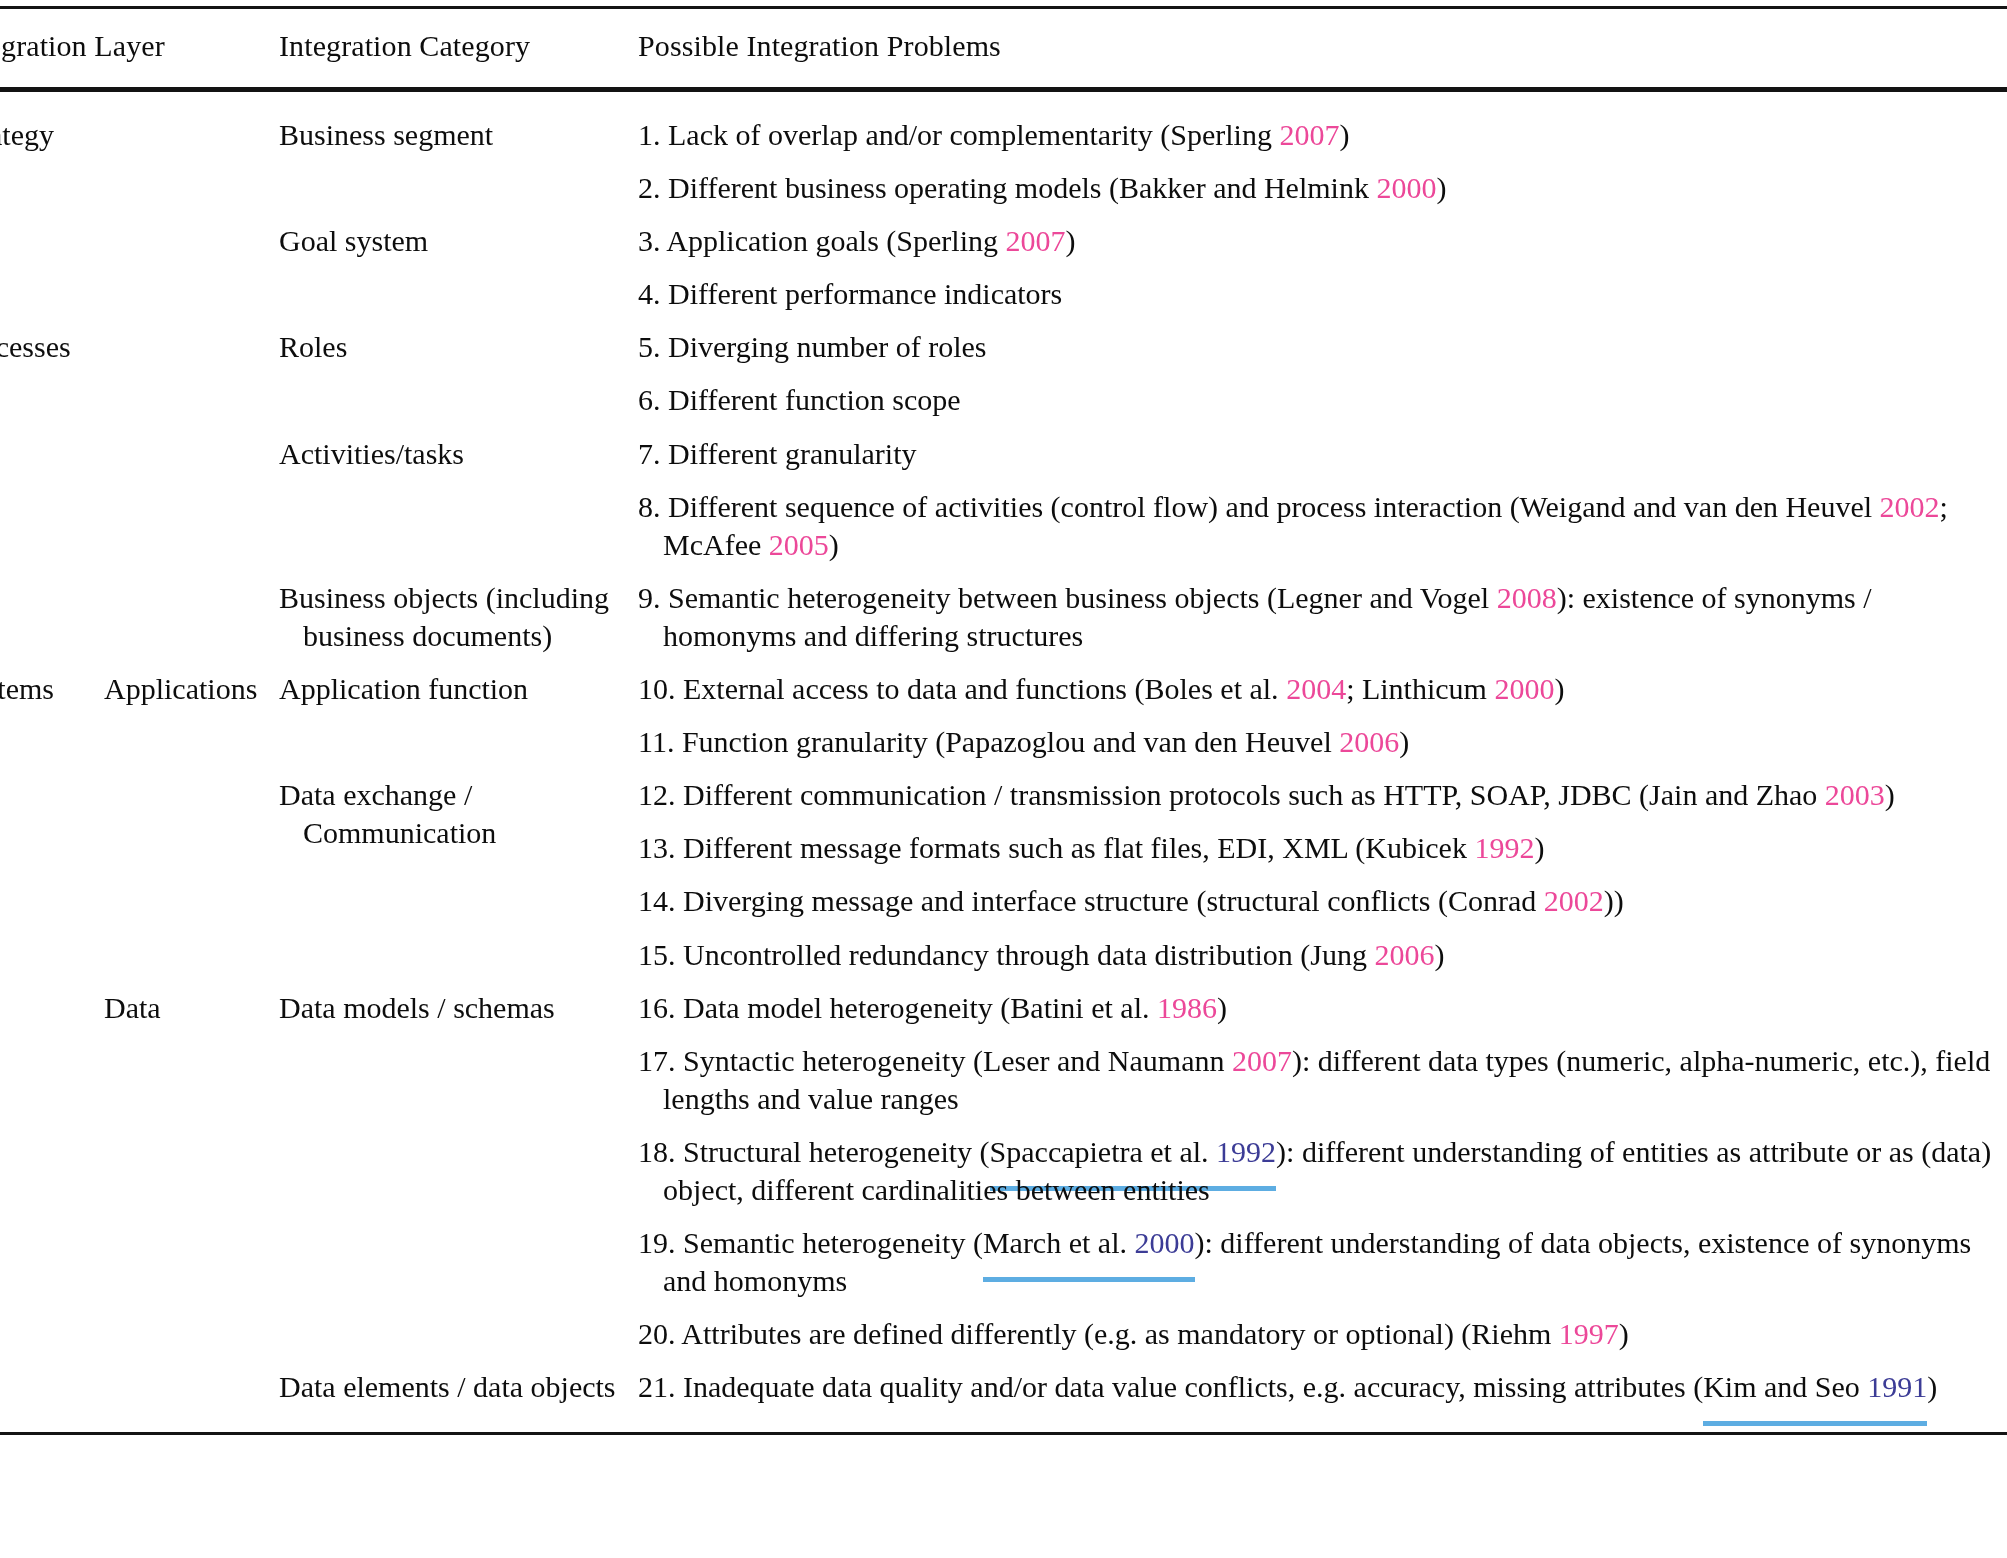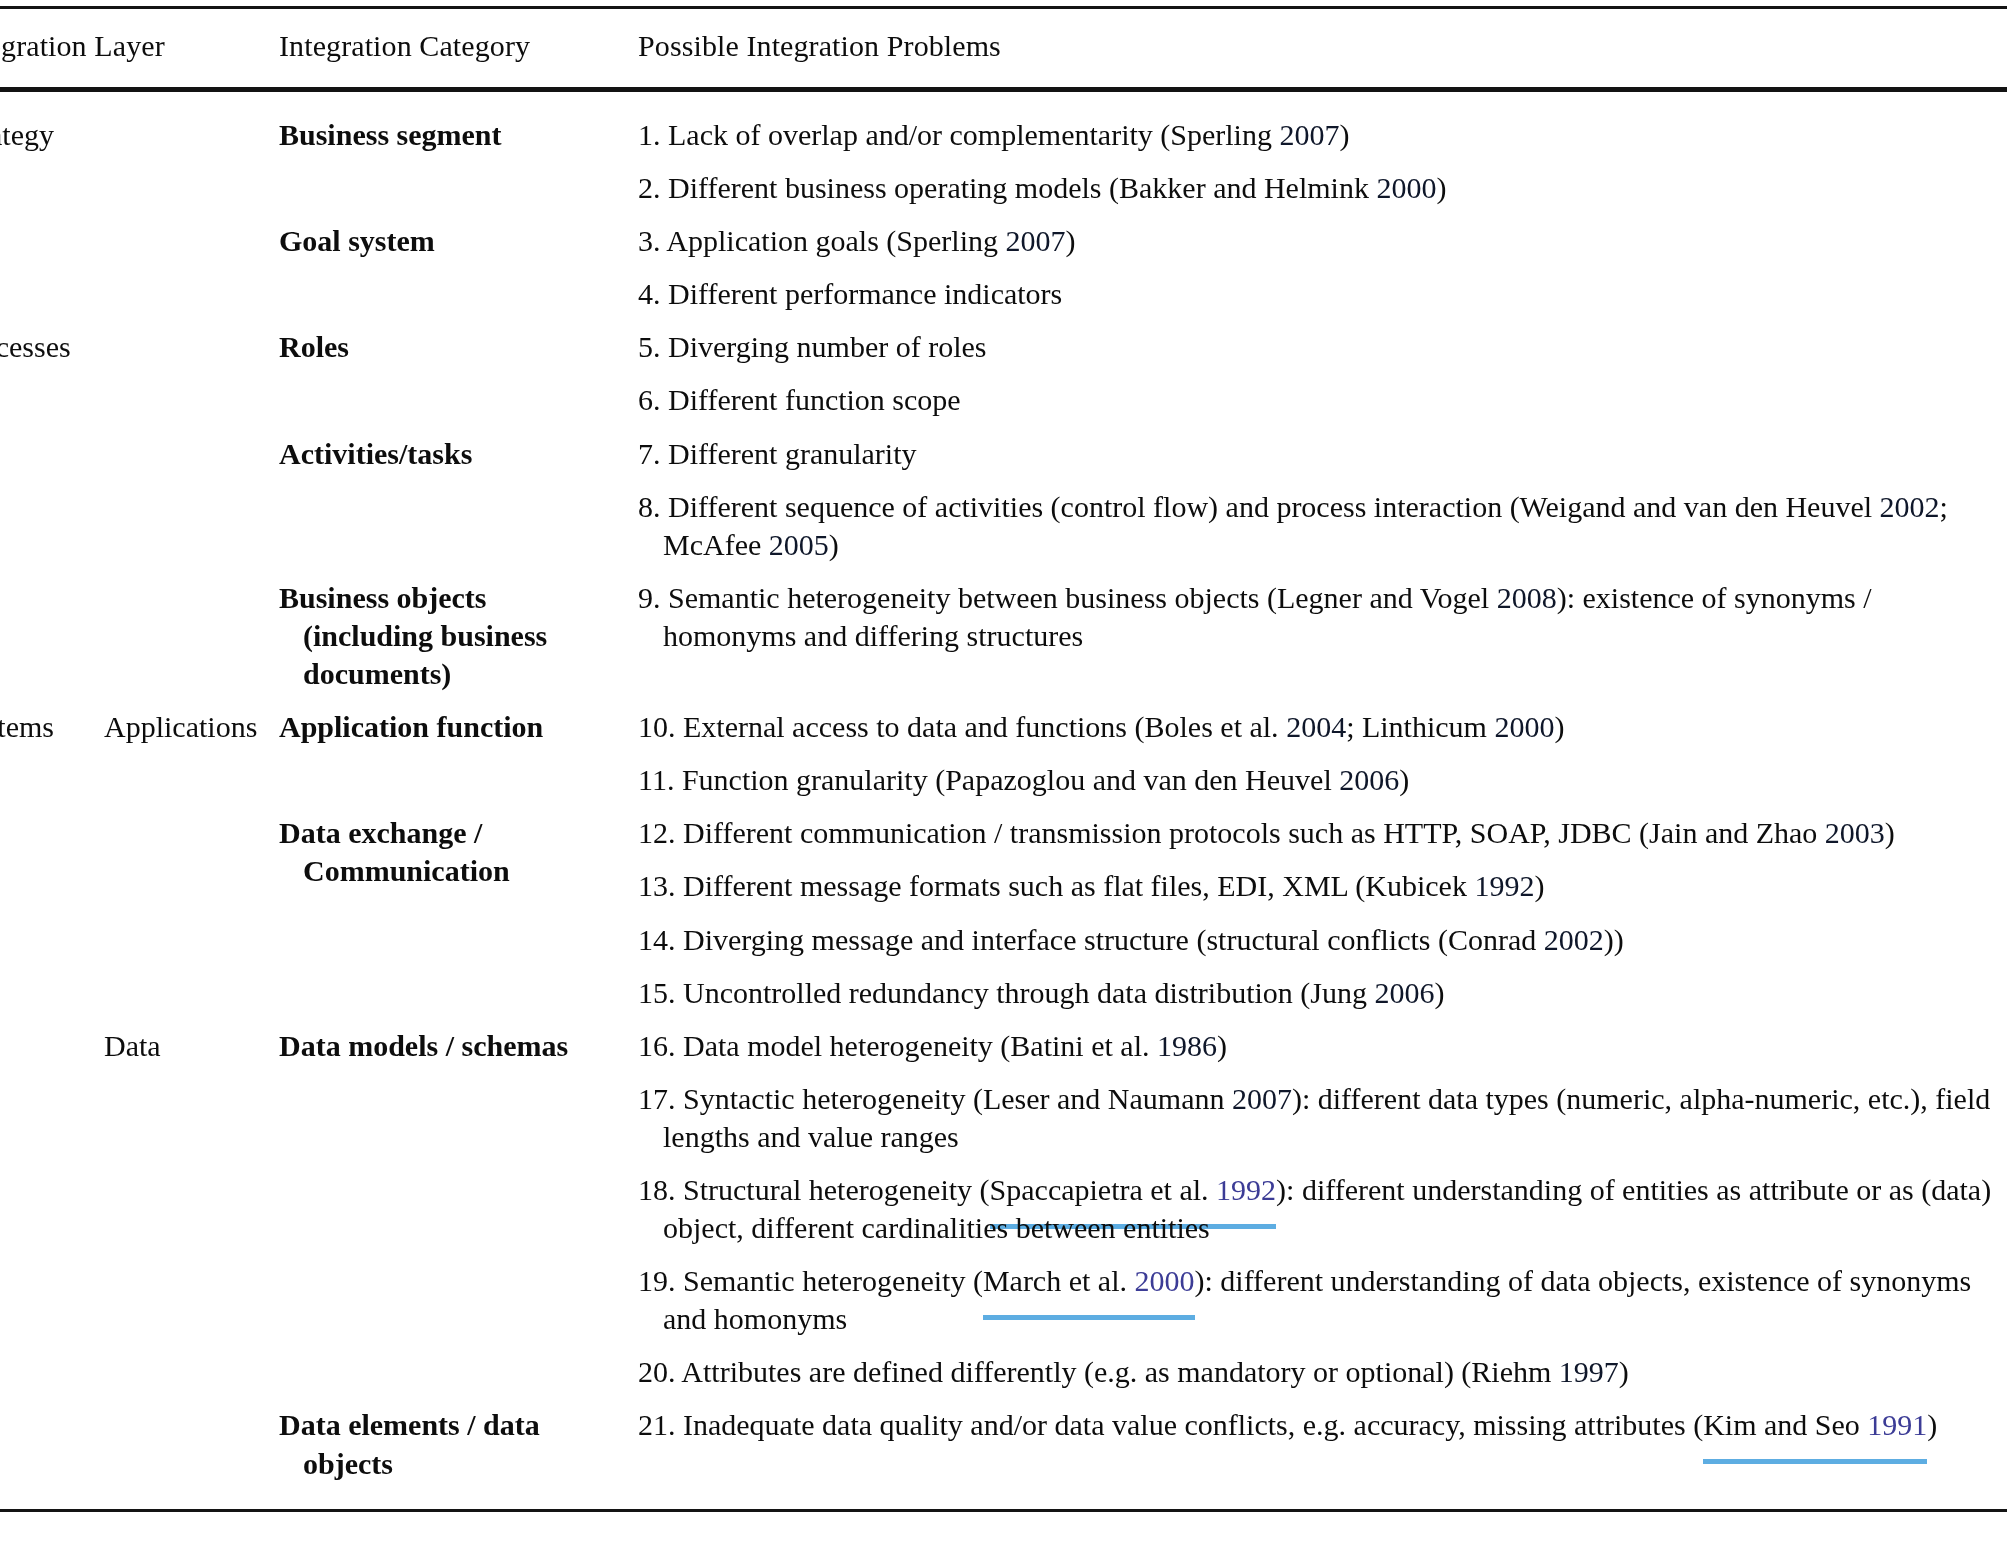--- a/index.html
+++ b/index.html
@@ -94,26 +94,25 @@
   
   .hang {
     display: block;
     padding-left: 25px;
     text-indent: -25px;
   }
   .hang-cat {
     display: block;
     padding-left: 24px;
     text-indent: -24px;
-    font-weight: bold;
   }
 
   
   .cite-year {
-    color: #0f172a;
+    color: #ec4899;
   }
   .cite-link {
     color: #0d0d0d;
     border-bottom: 5px solid #5dade2;
     padding-bottom: 18px;
   }
   .cite-link .cite-year { color: #3c3c96; }
 
   
 </style>

